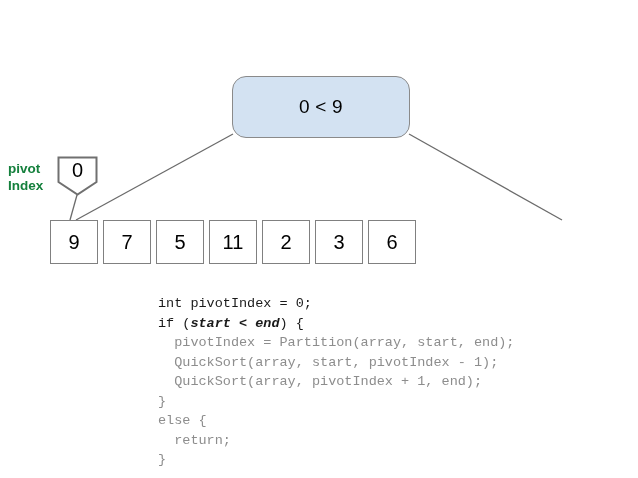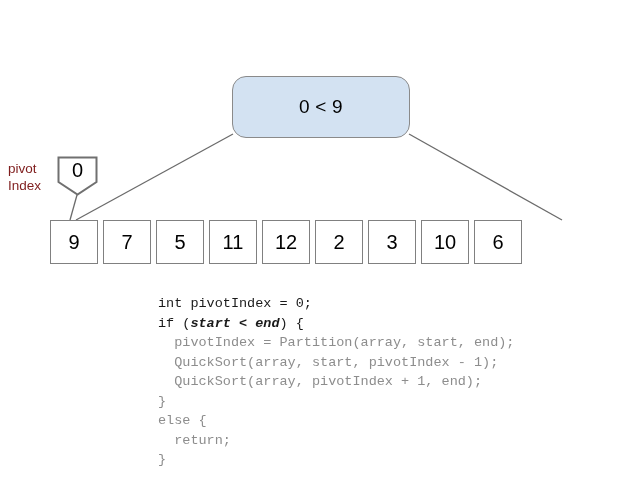--- a/index.html
+++ b/index.html
@@ -56,22 +56,23 @@
   }
 
   
   #pivot-label {
     position: absolute;
     left: 8px;
     top: 161px;
     width: 46px;
     font-size: 13.5px;
     line-height: 1.25;
-    color: #7f1d1d;
+    color: #15803d;
     text-align: left;
+    font-weight: bold;
   }
   #pivot-marker {
     position: absolute;
     left: 57px;
     top: 156px;
     width: 41px;
     height: 40px;
   }
   #pivot-marker .pivot-val {
     position: absolute;
@@ -153,30 +154,24 @@
       <div class="cell">
         <span>7</span>
       </div>
       <div class="cell">
         <span>5</span>
       </div>
       <div class="cell">
         <span>11</span>
       </div>
       <div class="cell">
-        <span>12</span>
-      </div>
-      <div class="cell">
         <span>2</span>
       </div>
       <div class="cell">
         <span>3</span>
-      </div>
-      <div class="cell">
-        <span>10</span>
       </div>
       <div class="cell">
         <span>6</span>
       </div>
     </div>
 
   <div id="code"><span class="ln active">int pivotIndex = 0;</span><span class="ln active">if (<span class="kw-bold">start &lt; end</span>) {</span><span class="ln">  pivotIndex = Partition(array, start, end);</span><span class="ln">  QuickSort(array, start, pivotIndex - 1);</span><span class="ln">  QuickSort(array, pivotIndex + 1, end);</span><span class="ln">}</span><span class="ln">else {</span><span class="ln">  return;</span><span class="ln">}</span></div>
 
 </div>
 

